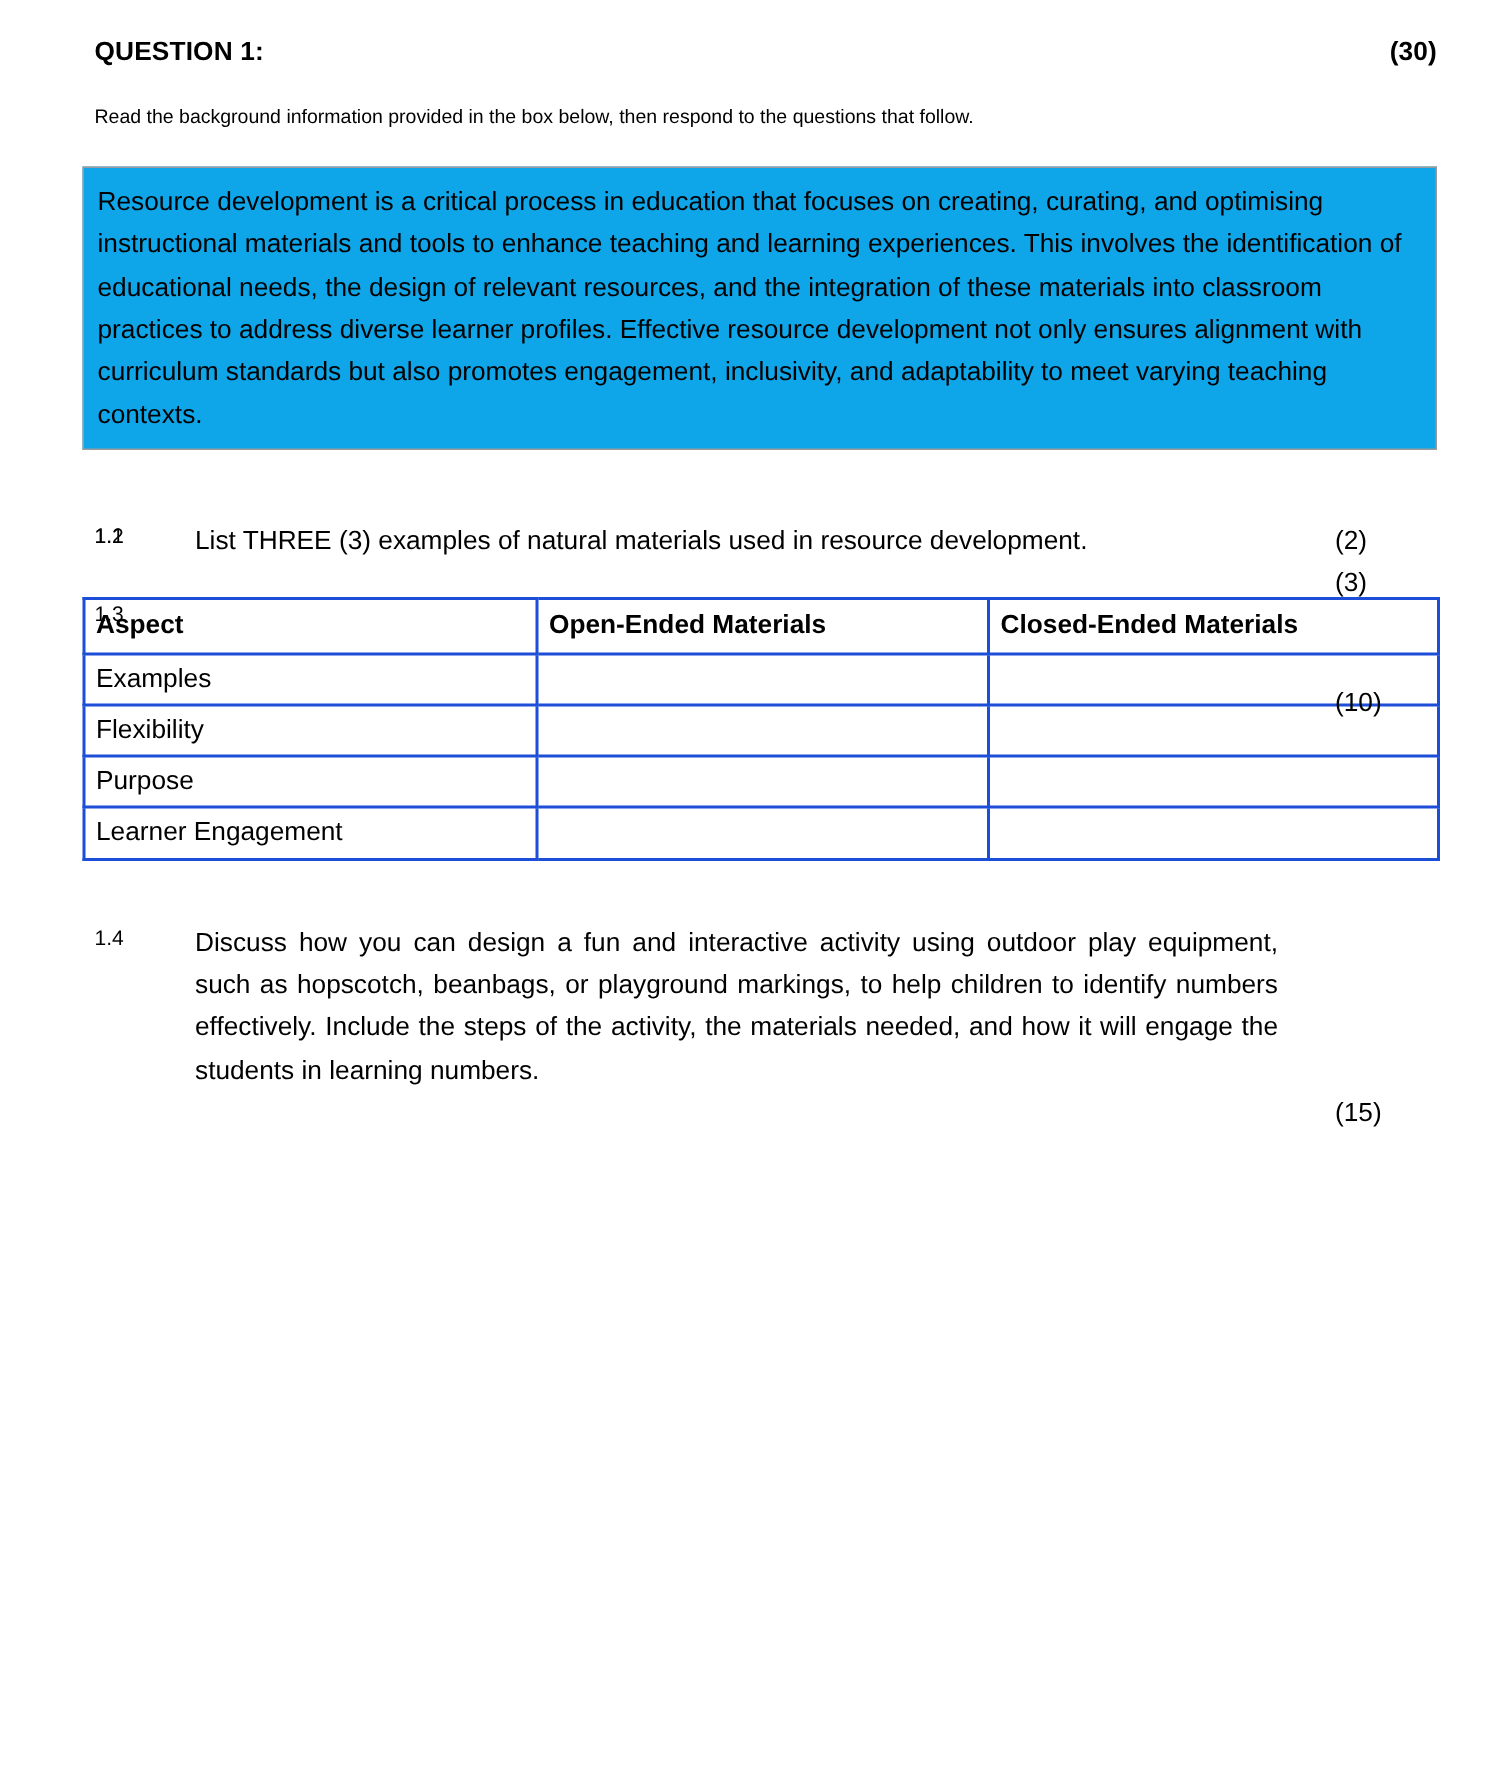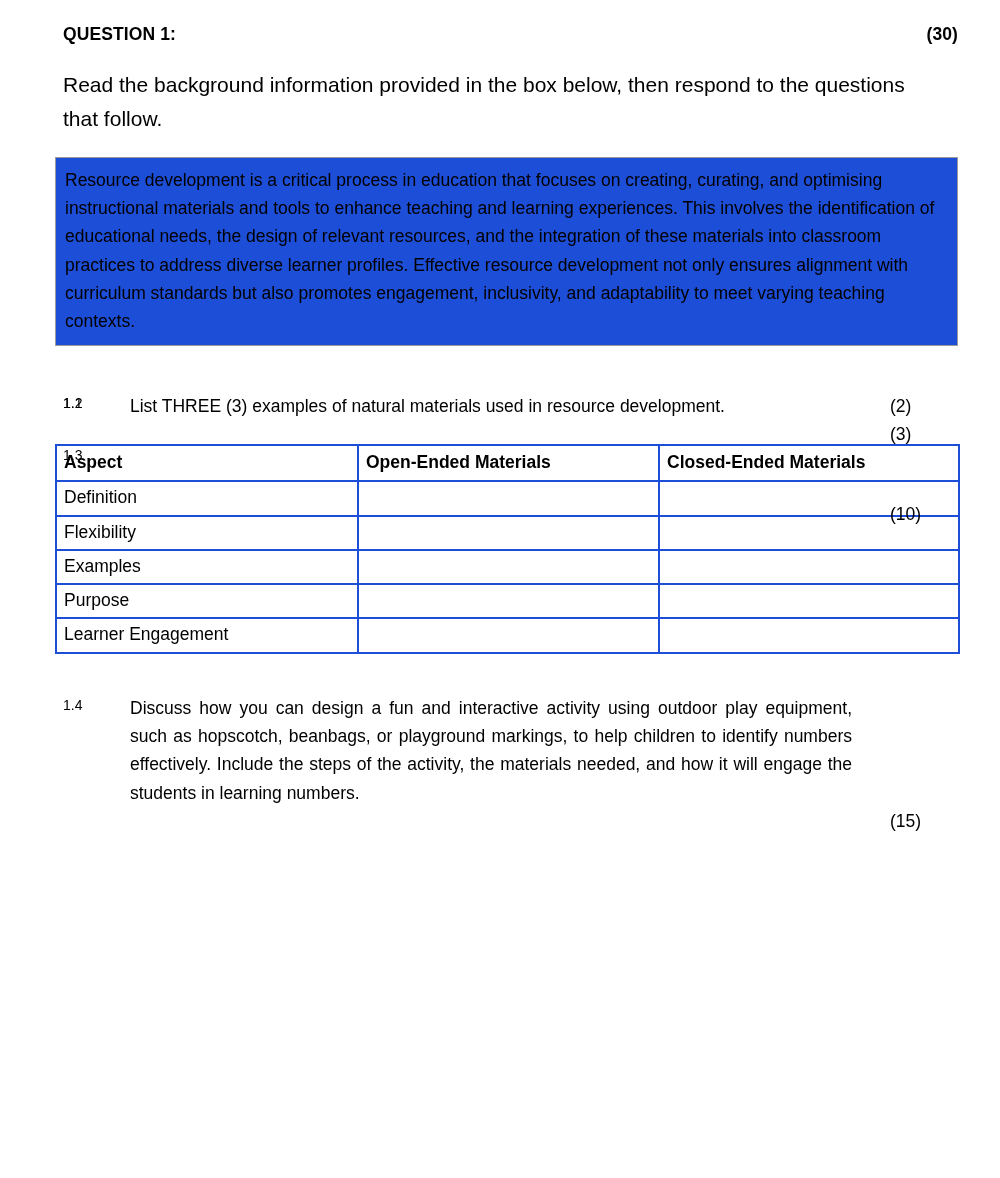--- a/index.html
+++ b/index.html
@@ -43,32 +43,32 @@
     font-size: 17.5px;
     letter-spacing: 0.1px;
     margin: 0 0 20px 0;
   }
   .q-header .title { white-space: pre; }
   .q-header .marks { white-space: pre; }
 
   
   .intro {
     margin: 0 0 22px 0;
-    font-size: 21px;
+    font-size: 13px;
     line-height: 1.58;
     width: 880px;
   }
 
   
   .info-box {
     box-sizing: border-box;
     width: 903px;          
     margin-left: -8px;      
     border: 1px solid #9a9a9a;
-    background: #1d4ed8;
+    background: #0ea5e9;
     padding: 8px 11px 9px 9px;
     margin-bottom: 46px;
   }
   .info-box p {
     margin: 0;
     font-size: 17.5px;
     line-height: 1.62;
   }
 
   .q-block {
@@ -177,31 +177,26 @@
         </colgroup>
         <thead>
           <tr>
             <th>Aspect</th>
             <th>Open-Ended Materials</th>
             <th>Closed-Ended Materials</th>
           </tr>
         </thead>
         <tbody>
           <tr>
-            <td>Definition</td>
+            <td>Examples</td>
             <td class="blank"></td>
             <td class="blank"></td>
           </tr>
           <tr>
             <td>Flexibility</td>
-            <td class="blank"></td>
-            <td class="blank"></td>
-          </tr>
-          <tr>
-            <td>Examples</td>
             <td class="blank"></td>
             <td class="blank"></td>
           </tr>
           <tr>
             <td>Purpose</td>
             <td class="blank"></td>
             <td class="blank"></td>
           </tr>
           <tr>
             <td>Learner Engagement</td>

